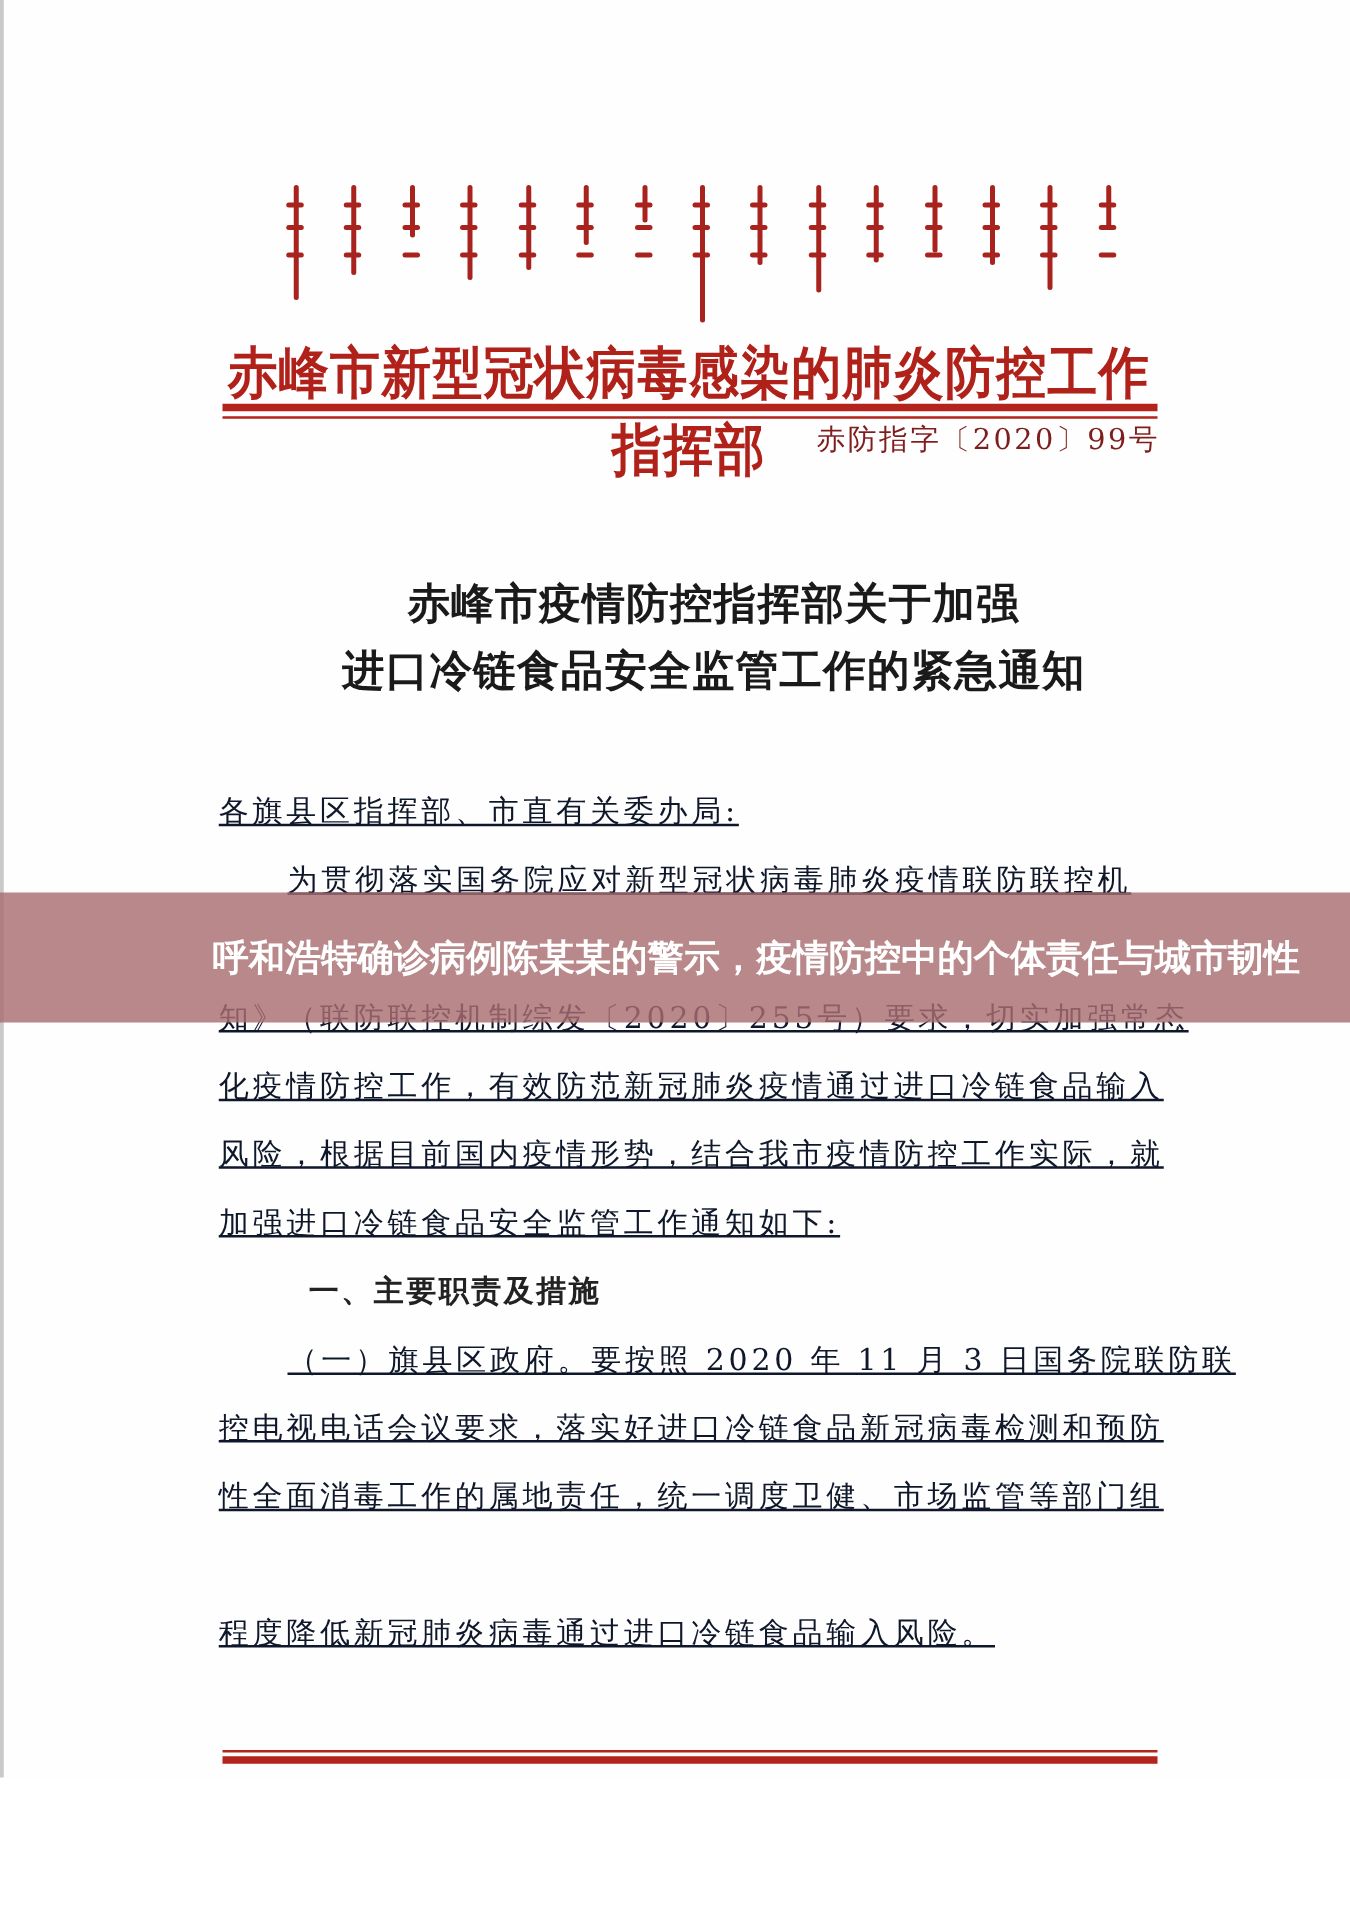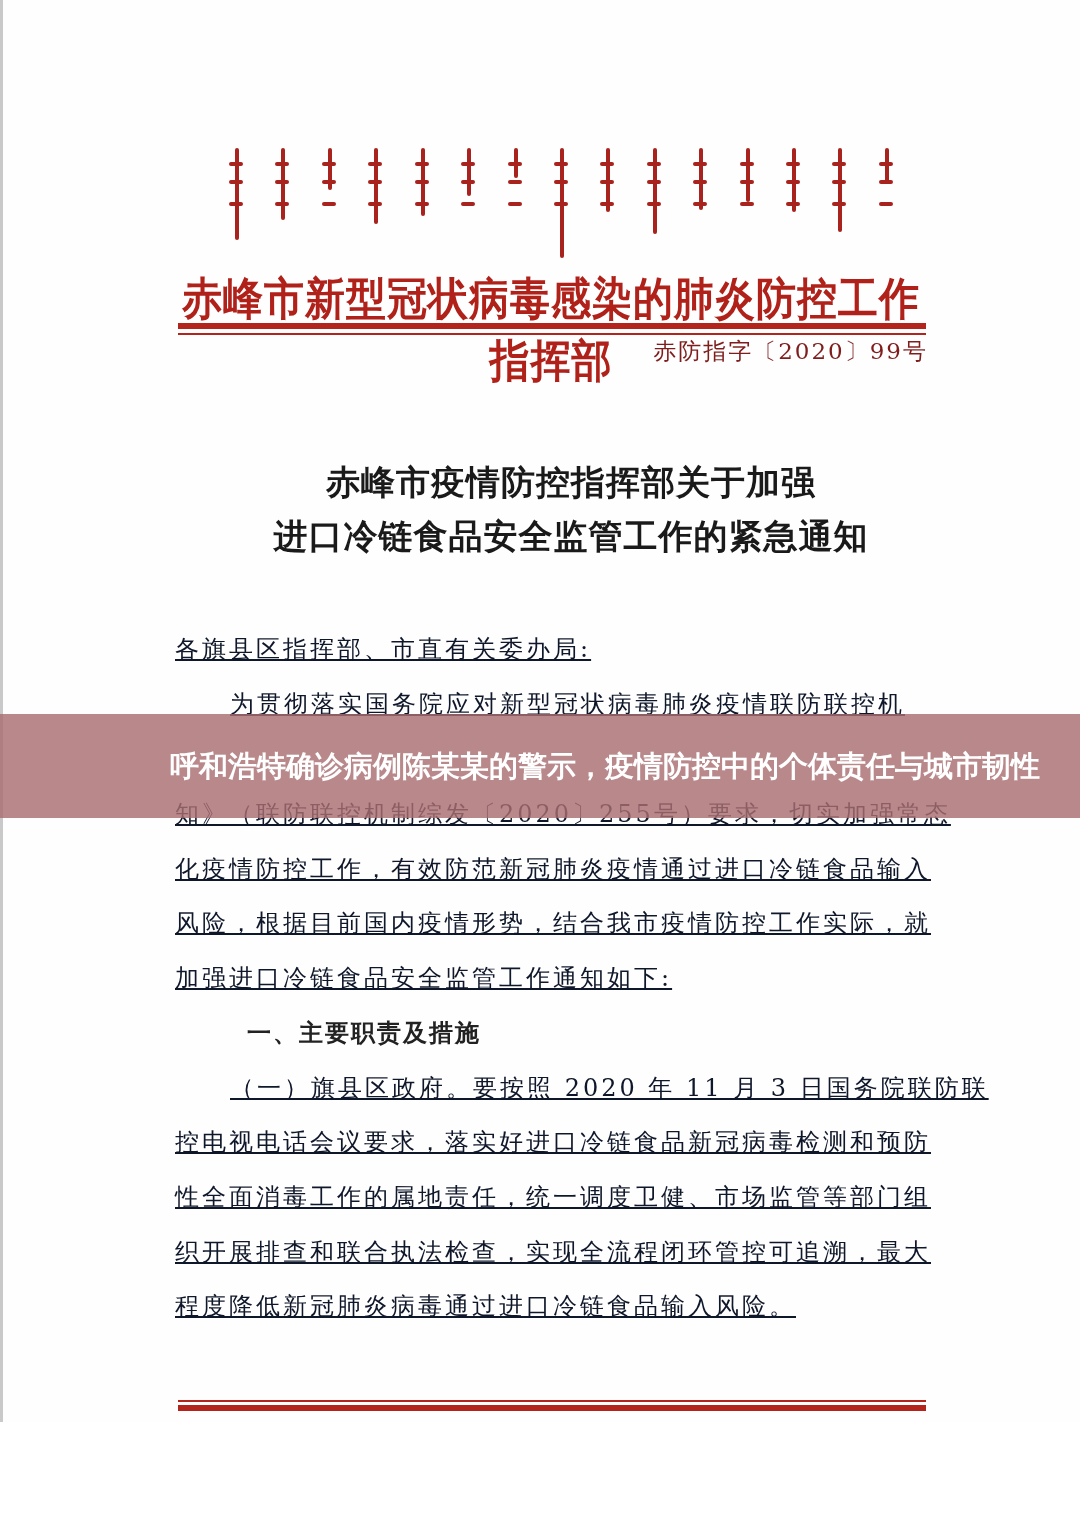--- a/index.html
+++ b/index.html
@@ -103,21 +103,20 @@
   <div class="para-line" style="top:798px">知》（联防联控机制综发〔2020〕255号）要求，切实加强常态</div>
   <div class="para-line" style="top:853px">化疫情防控工作，有效防范新冠肺炎疫情通过进口冷链食品输入</div>
   <div class="para-line" style="top:962px">加强进口冷链食品安全监管工作通知如下:</div>
   <div class="para-line" style="top:907px">风险，根据目前国内疫情形势，结合我市疫情防控工作实际，就</div>
 
   <div class="section-heading" style="top:1017px">一、主要职责及措施</div>
 
   <div class="para-line indent" style="top:1072px">（一）旗县区政府。要按照 2020 年 11 月 3 日国务院联防联</div>
   <div class="para-line" style="top:1126px">控电视电话会议要求，落实好进口冷链食品新冠病毒检测和预防</div>
   <div class="para-line" style="top:1181px">性全面消毒工作的属地责任，统一调度卫健、市场监管等部门组</div>
-  <div class="para-line" style="top:1236px">织开展排查和联合执法检查，实现全流程闭环管控可追溯，最大</div>
   <div class="para-line" style="top:1290px">程度降低新冠肺炎病毒通过进口冷链食品输入风险。</div>
 
   <div class="rule-thin" style="top:1400px"></div>
   <div class="rule-thick" style="top:1405px"></div>
 </div>
 
 <div class="banner">
   <div class="banner-text">呼和浩特确诊病例陈某某的警示，疫情防控中的个体责任与城市韧性</div>
 </div>
 

